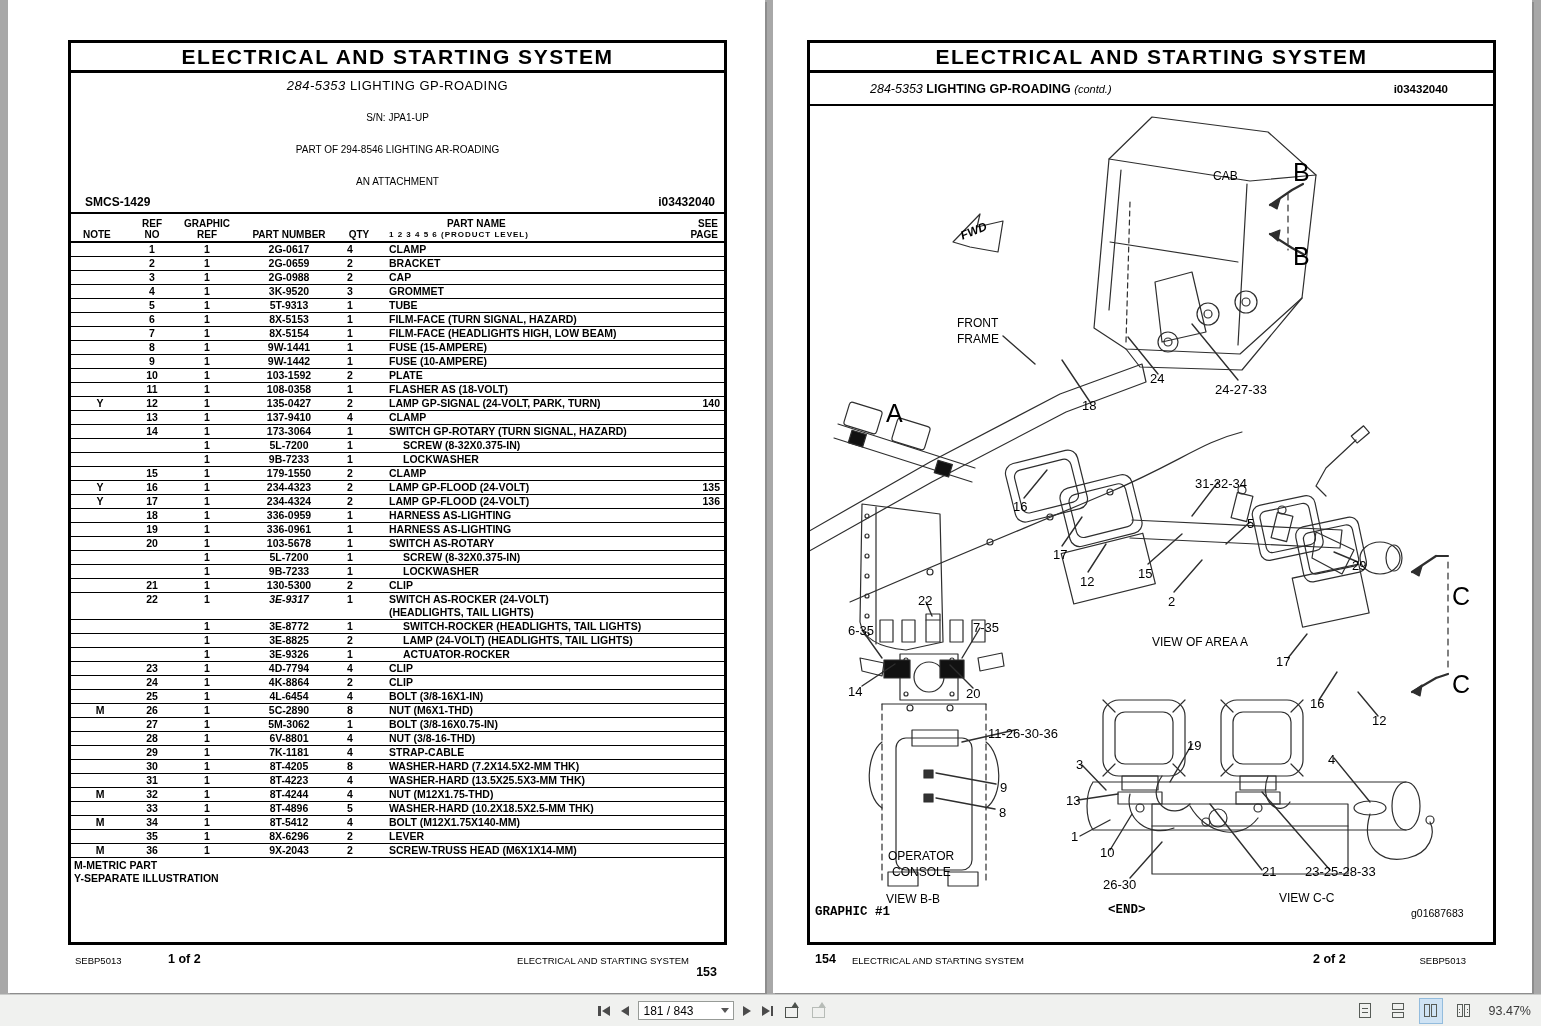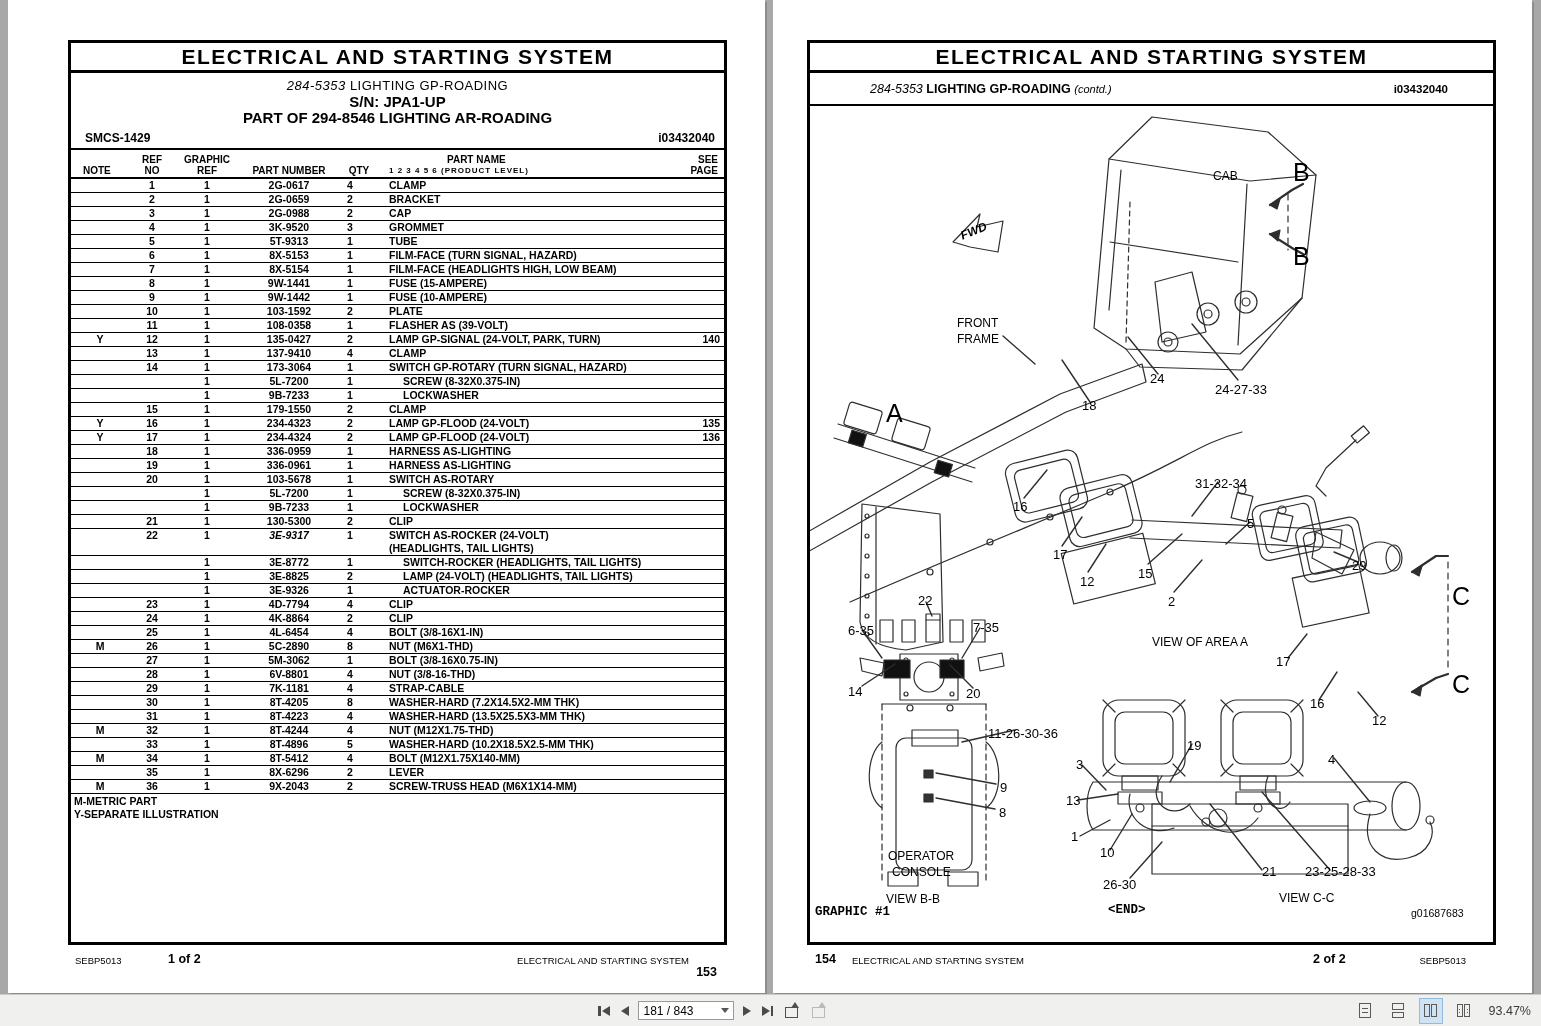--- a/index.html
+++ b/index.html
@@ -9,21 +9,21 @@
   .page-left{left:8px;width:757px;}
   .page-right{left:773px;width:759px;}
 
   
   .lp-box{position:absolute;left:60px;top:40px;width:659px;height:905px;border:3px solid #000;box-sizing:border-box;}
   .doc-banner{height:27px;line-height:27px;border-bottom:3px solid #000;text-align:center;
               font-weight:bold;font-size:21px;letter-spacing:1.5px;}
   .lp-sub{text-align:center;padding-top:5px;}
   .lp-sub .t1{font-size:13px;font-weight:normal;letter-spacing:0.5px;}
   .lp-sub .t1 .it{font-style:italic;}
-  .lp-sub .t2{font-size:15px;font-weight:bold;line-height:14px;margin-top:2px;}
+  .lp-sub .t2{font-size:10px;font-weight:normal;line-height:14px;margin-top:18px;}
   .lp-smcs{display:flex;justify-content:space-between;align-items:flex-end;
            padding:6px 9px 3px 14px;font-weight:bold;font-size:12px;border-bottom:2px solid #000;}
   .thead{display:flex;border-bottom:2px solid #000;font-weight:bold;font-size:10px;height:27px;}
   .thead .hc{display:flex;flex-direction:column;justify-content:flex-end;padding-bottom:1px;line-height:11px;}
   .hc-note{width:58px;padding-left:12px;box-sizing:border-box;}
   .hc-ref{width:46px;text-align:center;}
   .hc-graphic{width:64px;text-align:center;}
   .hc-part{width:100px;text-align:center;}
   .hc-qty{width:40px;text-align:center;}
   .hc-name{flex:1;padding-left:10px;box-sizing:border-box;}
@@ -98,20 +98,21 @@
 </head>
 <body>
 
 <div class="page page-left">
   <div class="lp-box">
     <div class="doc-banner">ELECTRICAL AND STARTING SYSTEM</div>
     <div class="lp-sub">
       <div class="t1"><span class="it">284-5353</span><span> LIGHTING GP-ROADING</span></div>
       <div class="t2">S/N: JPA1-UP</div>
       <div class="t2">PART OF 294-8546 LIGHTING AR-ROADING</div>
+      <div class="t2">AN ATTACHMENT</div>
     </div>
     <div class="lp-smcs">
       <span>SMCS-1429</span>
       <span>i03432040</span>
     </div>
     <div class="thead">
       <div class="hc hc-note">
           <span>NOTE</span>
         </div>
       <div class="hc hc-ref">
@@ -227,21 +228,21 @@
           <div class="tc tc-qty">2</div>
           <div class="tc tc-name">PLATE</div>
           <div class="tc tc-page"></div>
         </div>
         <div class="trow">
           <div class="tc tc-note"></div>
           <div class="tc tc-ref">11</div>
           <div class="tc tc-graphic">1</div>
           <div class="tc tc-part">108-0358</div>
           <div class="tc tc-qty">1</div>
-          <div class="tc tc-name">FLASHER AS (39-VOLT)</div>
+          <div class="tc tc-name">FLASHER AS (18-VOLT)</div>
           <div class="tc tc-page"></div>
         </div>
         <div class="trow">
           <div class="tc tc-note">Y</div>
           <div class="tc tc-ref">12</div>
           <div class="tc tc-graphic">1</div>
           <div class="tc tc-part">135-0427</div>
           <div class="tc tc-qty">2</div>
           <div class="tc tc-name">LAMP GP-SIGNAL (24-VOLT, PARK, TURN)</div>
           <div class="tc tc-page">140</div>

